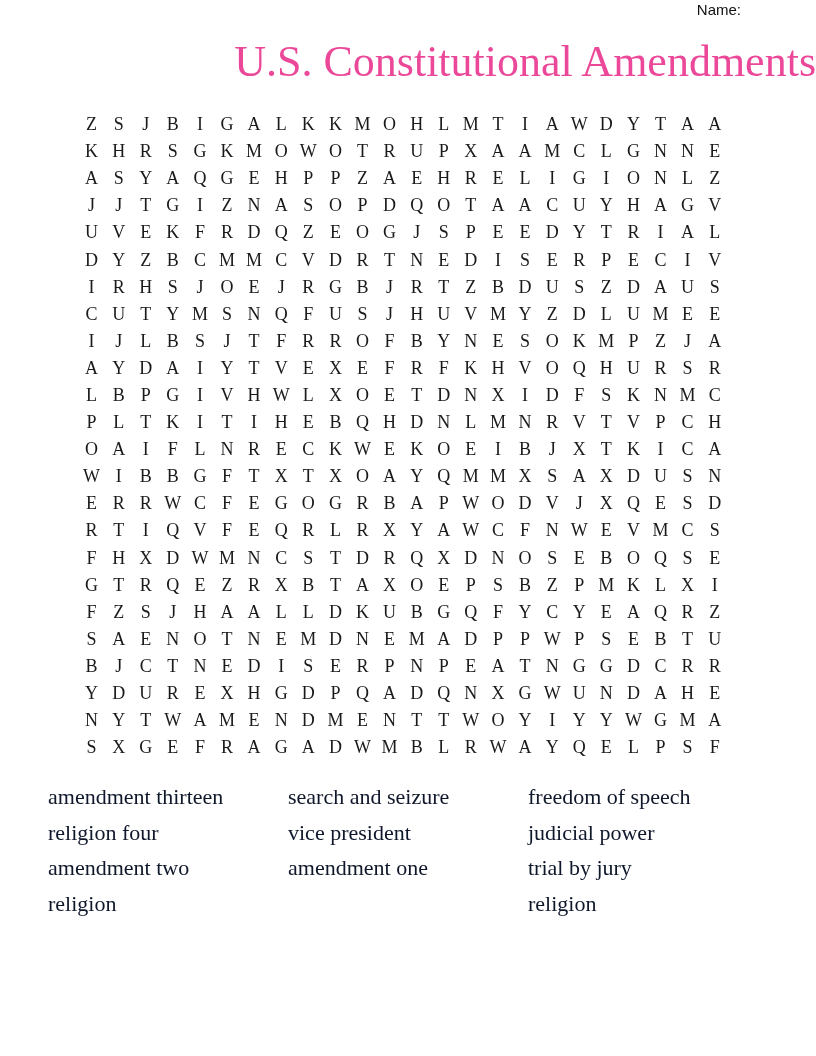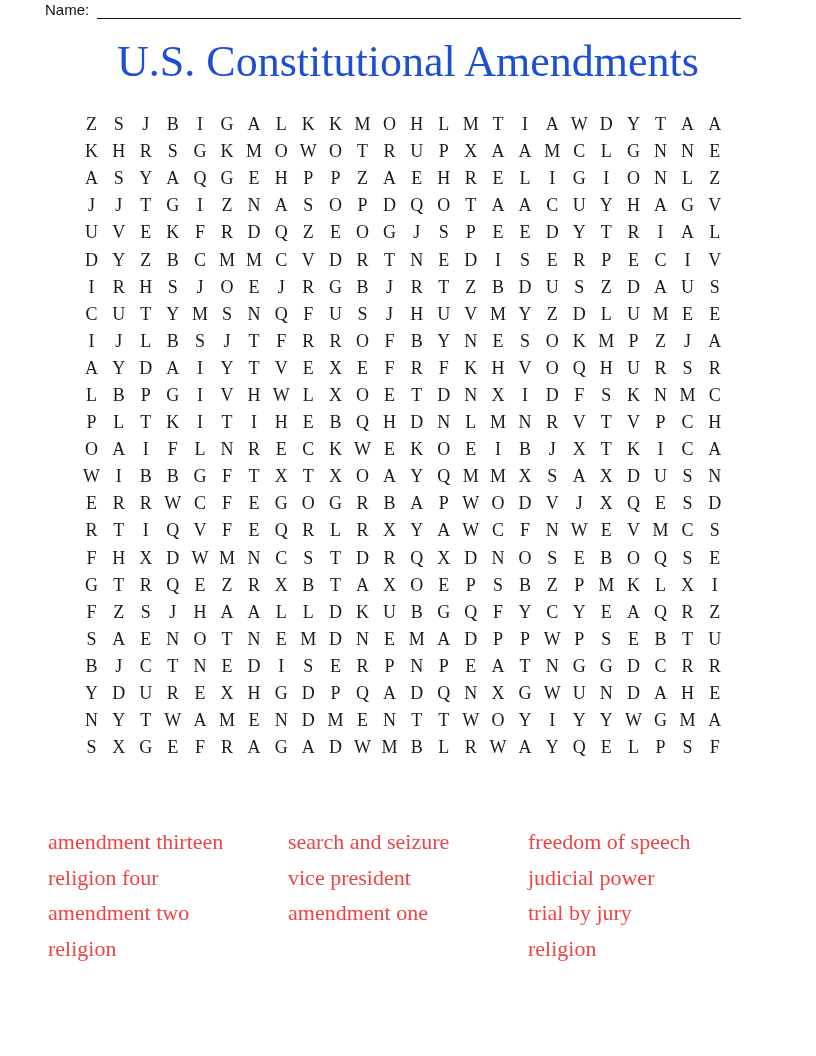--- a/index.html
+++ b/index.html
@@ -17,20 +17,21 @@
   }
 
   
   .name-row {
     position: absolute;
     left: 45px;
     top: 1px;
     width: 696px;
     display: flex;
     align-items: flex-end;
+    flex-direction: column;
   }
   .name-label {
     font-family: "Liberation Sans", sans-serif;
     font-size: 15px;
     line-height: 18px;
     color: #111111;
     white-space: nowrap;
   }
   .name-line {
     flex: 1;
@@ -39,26 +40,26 @@
     border-bottom: 1.5px solid #111111;
   }
 
   
   .title {
     position: absolute;
     top: 36px;
     left: 0;
     width: 100%;
     margin: 0;
-    text-align: center;
+    text-align: right;
     font-family: "Liberation Serif", serif;
     font-weight: normal;
     font-size: 44px;
     line-height: 52px;
-    color: #1d4ed8;
+    color: #ec4899;
   }
 
   
   .grid {
     position: absolute;
     left: 78px;
     top: 111px;
     display: grid;
     grid-template-columns: repeat(24, 27.1px);
     grid-auto-rows: 27.1px;
@@ -69,25 +70,25 @@
   .grid-cell {
     display: flex;
     align-items: center;
     justify-content: center;
   }
 
   
   .word-list {
     position: absolute;
     left: 48px;
-    top: 824px;
+    top: 779px;
     display: flex;
     font-family: "Liberation Serif", serif;
     font-size: 22px;
-    color: #ef4444;
+    color: #0f172a;
   }
   .wl-col {
     width: 240px;
   }
   .wl-col:last-child {
     width: auto;
   }
   .wl-word {
     line-height: 35.5px;
     white-space: nowrap;

